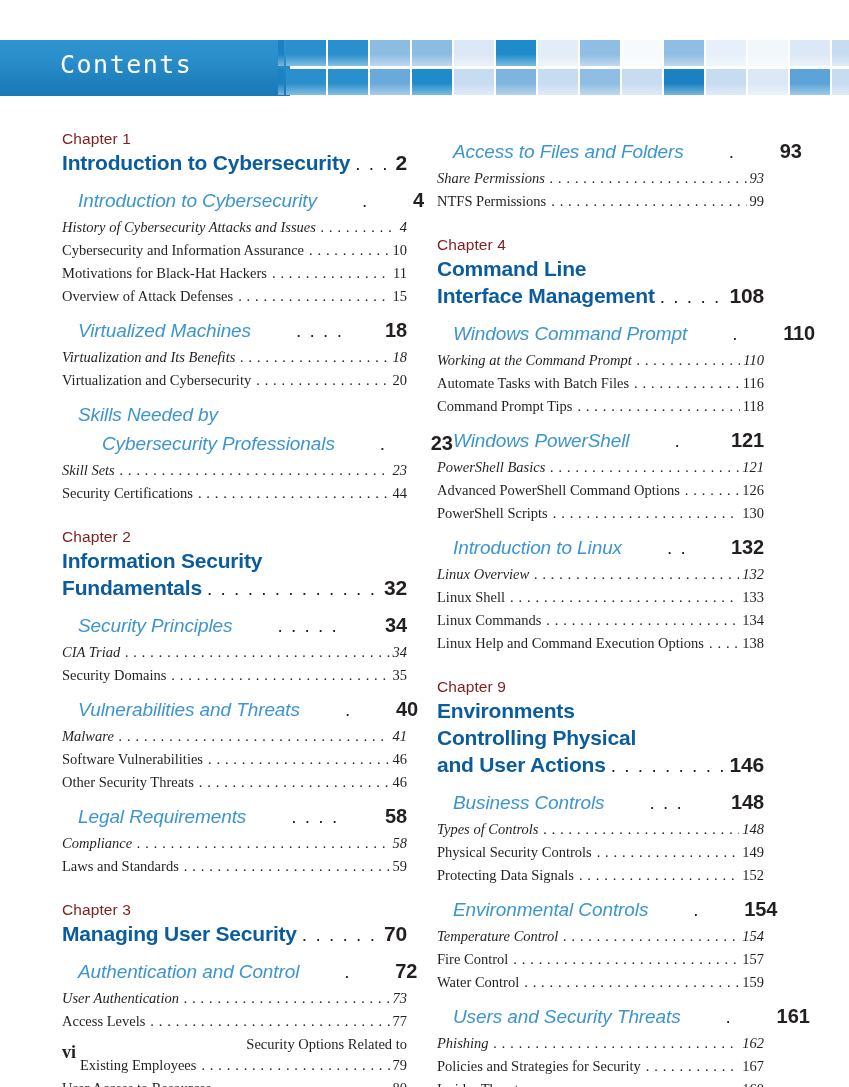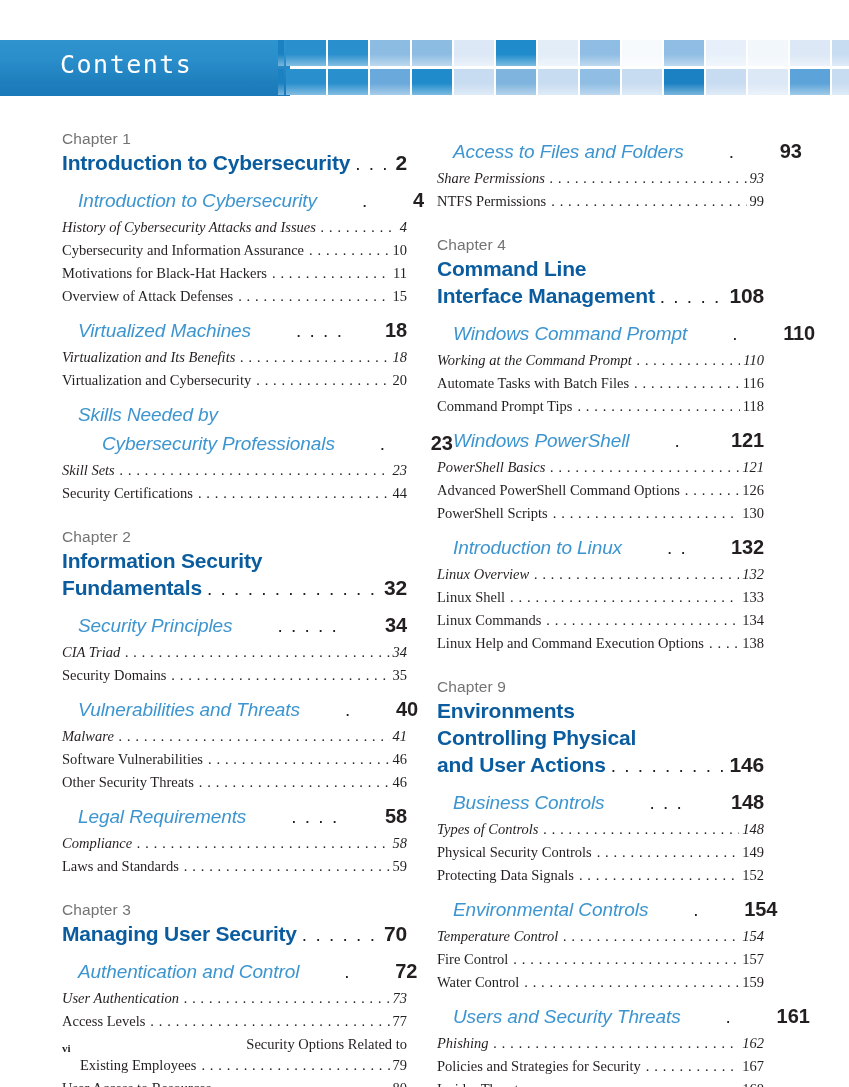--- a/index.html
+++ b/index.html
@@ -63,21 +63,21 @@
   }
   #col-left  { left: 62px;  width: 345px; }
   #col-right { left: 437px; width: 327px; }
 
   
   .chapter-block { margin-bottom: 0; }
 
   .chapter-label {
     font-family: "Liberation Sans", sans-serif;
     font-size: 15.5px;
-    color: #737373;
+    color: #7f1d1d;
     line-height: 21px;
     letter-spacing: 0.1px;
     margin-top: 22px;
   }
   .chapter-block:first-child > .chapter-label { margin-top: 0; }
 
   .chapter-title-line {
     display: flex;
     align-items: baseline;
     font-family: "Liberation Sans", sans-serif;
@@ -176,21 +176,21 @@
   }
   .nodots .leader::after { content: ""; }
 
   
   #page-folio {
     position: absolute;
     left: 62px;
     top: 1042px;
     font-family: "Liberation Serif", serif;
     font-weight: bold;
-    font-size: 11px;
+    font-size: 18px;
     color: #231f20;
   }
 </style>
 </head>
 <body>
 
 <div id="header-band">
   <div id="header-bar"></div>
   <div id="header-title">Contents</div>
   <div id="header-mosaic">

